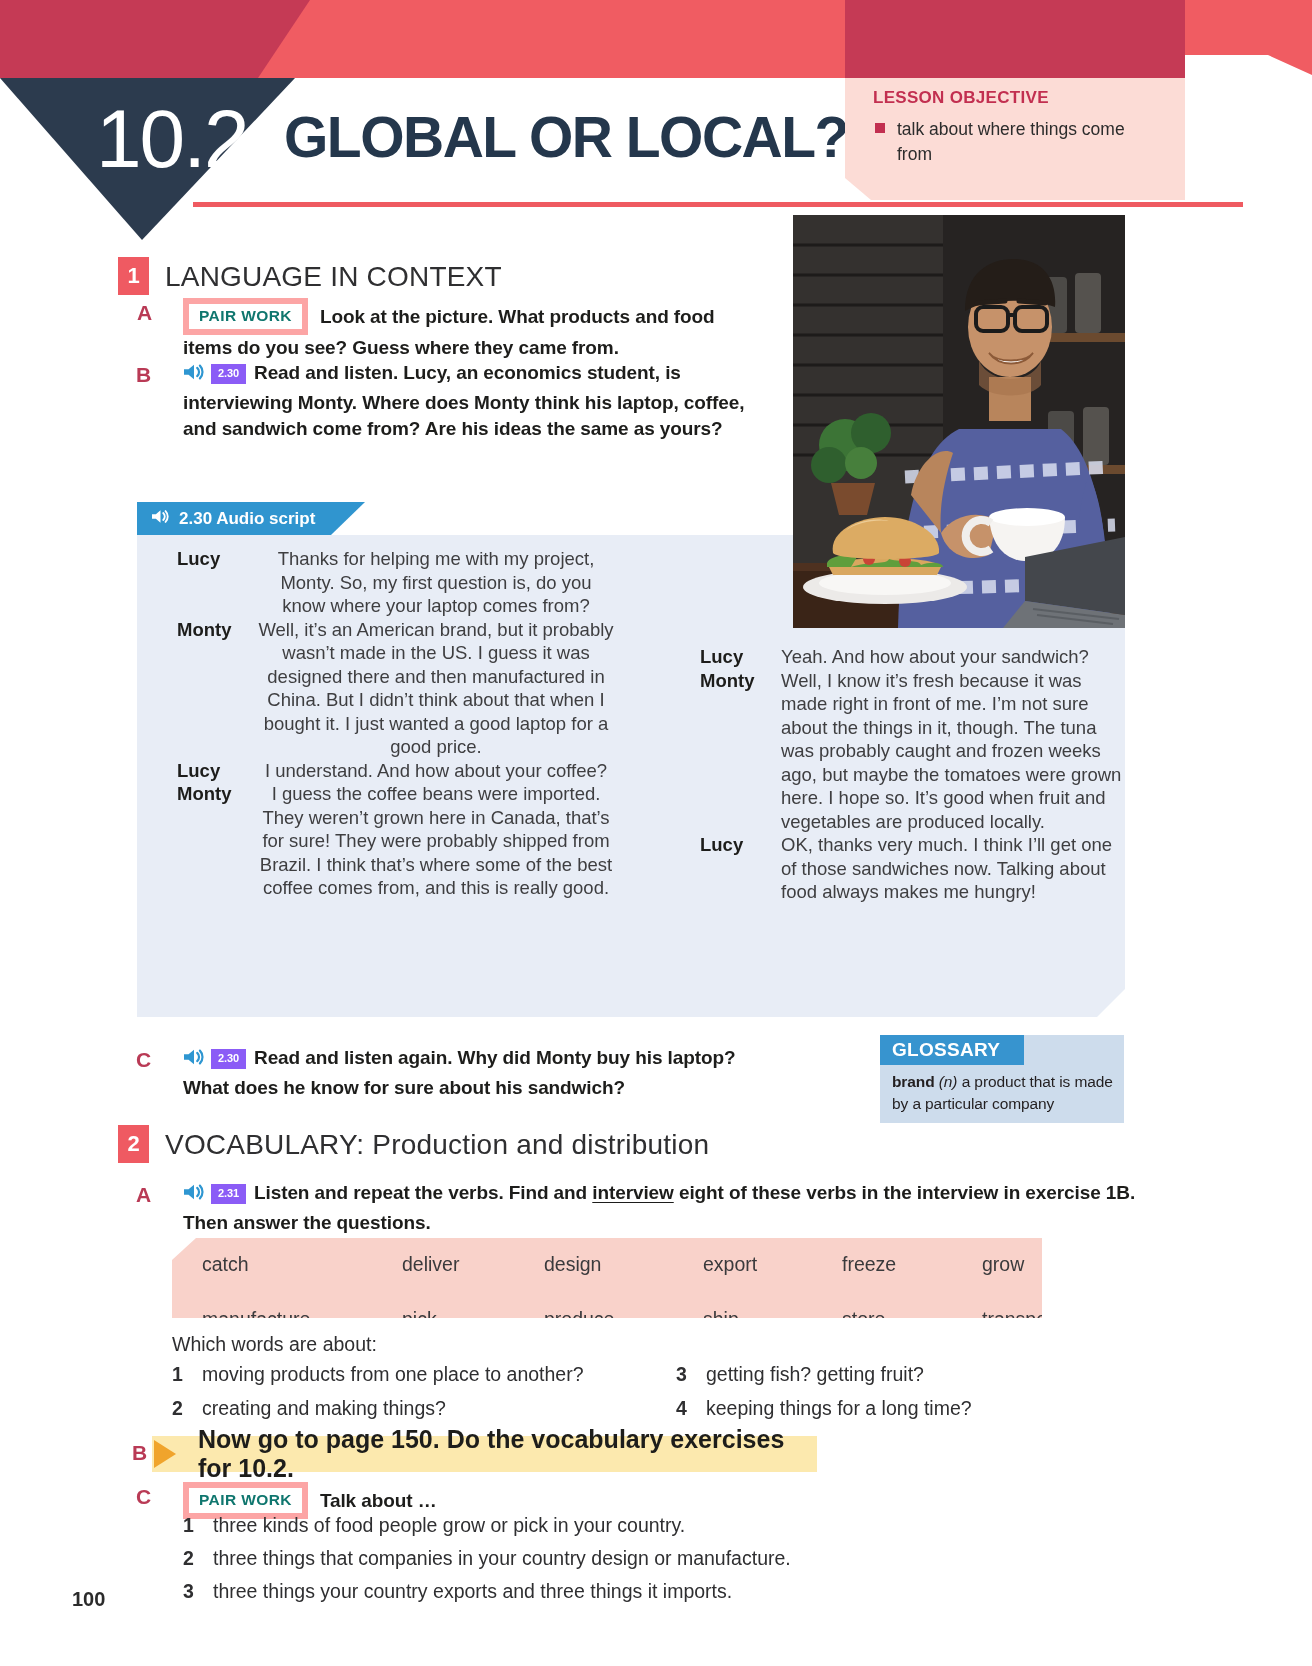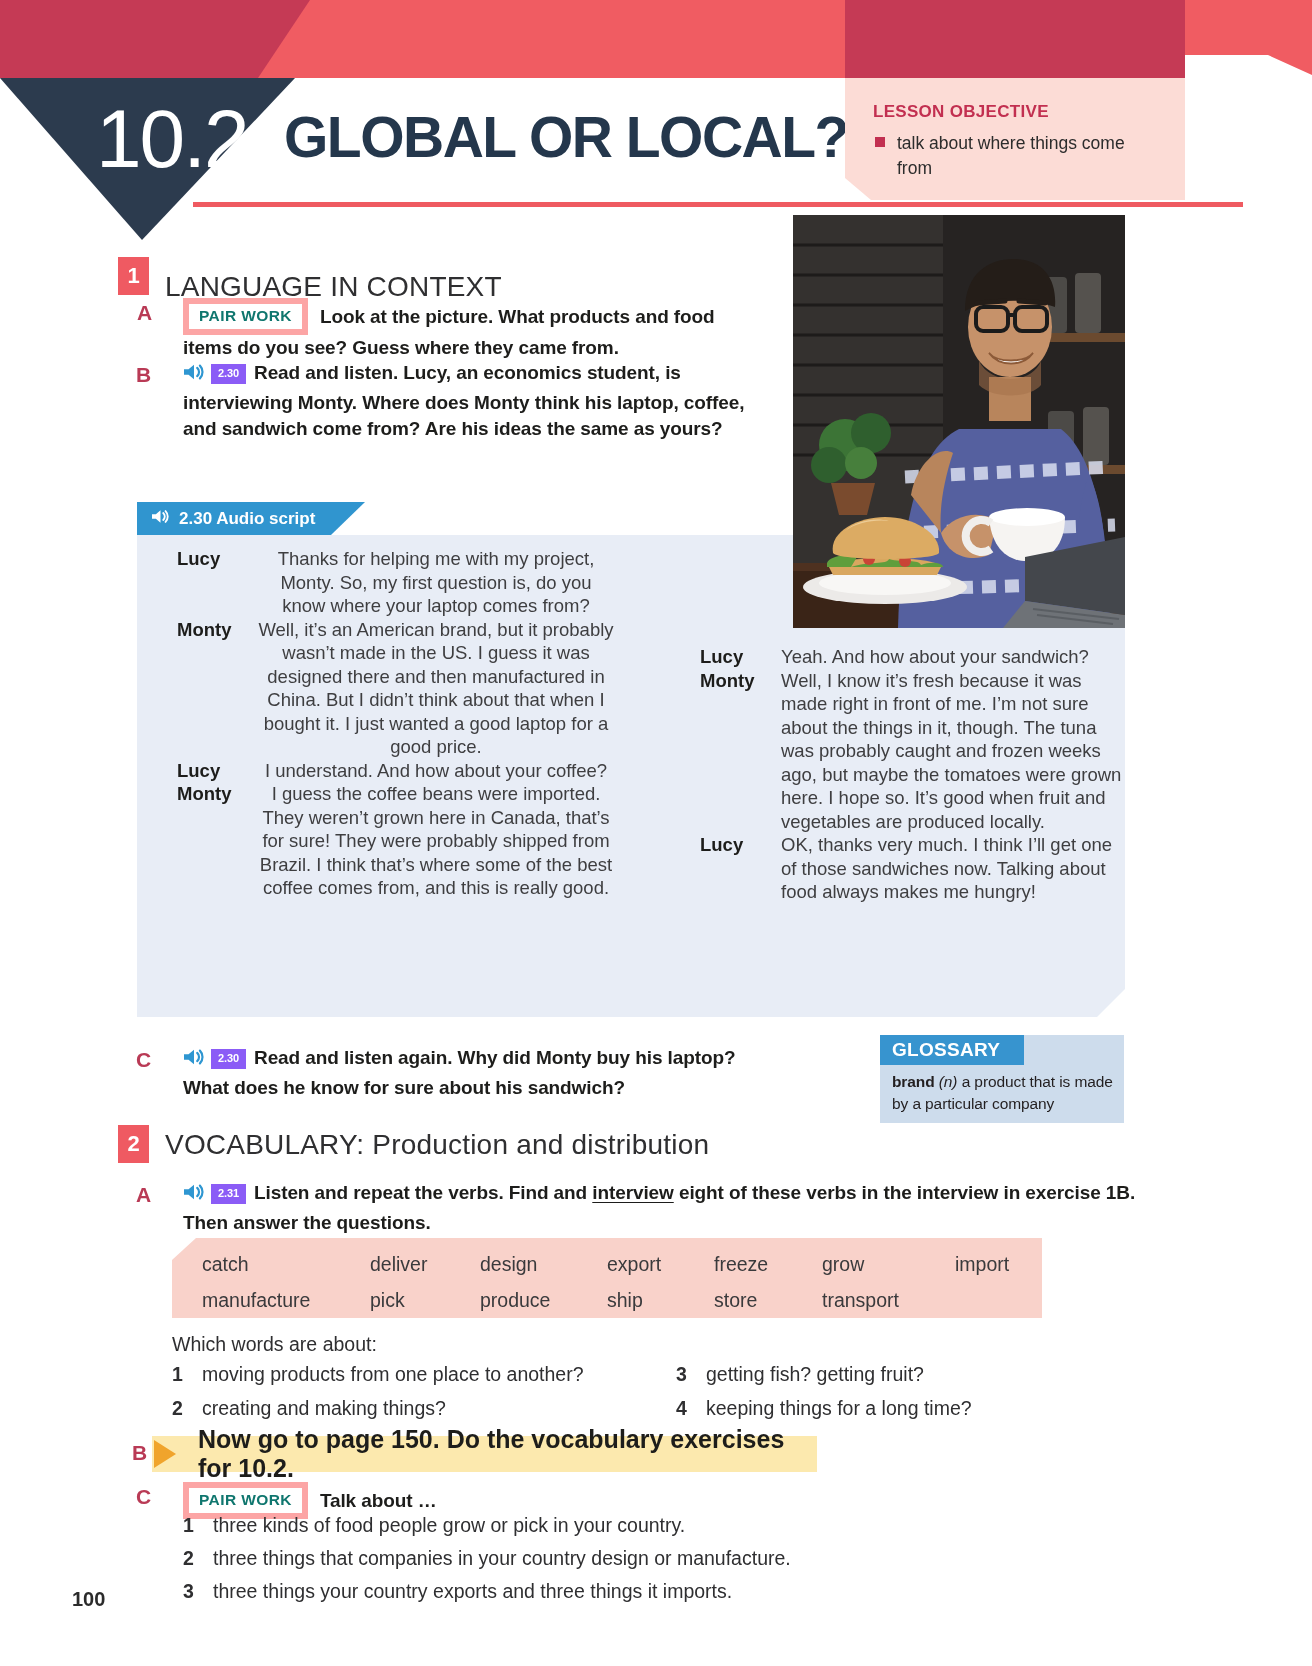--- a/index.html
+++ b/index.html
@@ -4,21 +4,21 @@
 <style>
   html,body{margin:0;padding:0;background:#ffffff;}
   #page{position:relative;width:1312px;height:1666px;background:#ffffff;overflow:hidden;
         font-family:"Liberation Sans","DejaVu Sans",sans-serif;color:#1d1d1b;}
   .abs{position:absolute;}
   
   #hdr-svg{left:0;top:0;}
   .lesson-num{left:78px;top:92px;color:#ffffff;font-size:82px;font-weight:400;letter-spacing:-2px;margin-left:18px;}
   .page-title{left:284px;top:104px;color:#24374c;font-size:57px;font-weight:700;letter-spacing:-1.5px;}
   .objective-box{left:845px;top:78px;width:340px;height:122px;background:#fcdcd6;
-     clip-path:polygon(0 0,100% 0,100% 100%,26px 100%,0 calc(100% - 22px));padding:24px 22px 0 28px;box-sizing:border-box;}
+     clip-path:polygon(0 0,100% 0,100% 100%,26px 100%,0 calc(100% - 22px));padding:10px 22px 0 28px;box-sizing:border-box;}
   .objective-head{color:#c22f50;font-weight:700;font-size:17px;letter-spacing:.3px;}
   .objective-item{display:flex;margin-top:9px;}
   .objective-bullet{width:10px;height:10px;background:#c22f50;margin:6px 12px 0 2px;flex:none;}
   .objective-text{font-size:17.5px;line-height:1.45;color:#2c2c2c;width:230px;}
   .title-rule{left:193px;top:202px;width:1050px;height:5px;background:#ef5a61;}
   
   .sec-square{width:31px;height:38px;background:#ef5a62;color:#fff;font-weight:700;font-size:22px;
      display:flex;align-items:center;justify-content:center;}
   .sec-title{font-size:28px;color:#2f2f31;letter-spacing:.2px;}
   
@@ -44,21 +44,21 @@
   .dlg-right .txt{width:348px;}
   
   .glossary{left:880px;top:1035px;width:244px;height:88px;background:#cddcec;}
   .glossary-tab{position:absolute;left:0;top:0;width:144px;height:30px;background:#3794cf;color:#fff;
      font-weight:700;font-size:19px;display:flex;align-items:center;padding-left:12px;box-sizing:border-box;letter-spacing:.3px;}
   .glossary-body{position:absolute;left:12px;top:36px;width:222px;font-size:15.5px;line-height:1.45;color:#231f20;letter-spacing:-0.1px;}
   
   .verbs-box{left:172px;top:1238px;width:870px;height:80px;background:#f9d2ca;
      clip-path:polygon(24px 0,100% 0,100% 100%,0 100%,0 22px);
      display:grid;grid-template-columns:168px 110px 127px 107px 108px 133px auto;
-     padding:15px 0 0 30px;box-sizing:border-box;row-gap:7px;font-size:19.5px;color:#3a3a3c;}
+     padding:15px 0 0 30px;box-sizing:border-box;row-gap:7px;font-size:19.5px;color:#3a3a3c;gap:32px;}
   .qtext{font-size:19.5px;color:#2f2f31;}
   .qnum{font-weight:700;width:30px;flex:none;}
   .qrow{display:flex;font-size:19.5px;color:#2f2f31;}
   
   .goto-box{left:152px;top:1436px;width:665px;height:36px;background:#fce9ae;display:flex;align-items:center;}
   .goto-tri{width:0;height:0;border-top:14px solid transparent;border-bottom:14px solid transparent;
      border-left:22px solid #f0a42c;margin-left:2px;flex:none;}
   .goto-text{font-weight:700;font-size:25px;margin-left:22px;color:#1d1d1b;}
   .page-num{left:72px;top:1588px;font-weight:700;font-size:20px;color:#2b2b2b;}
 </style>
@@ -79,21 +79,21 @@
   <div class="abs objective-box">
     <div class="objective-head">LESSON OBJECTIVE</div>
     <div class="objective-item">
       <span class="objective-bullet"></span>
       <span class="objective-text">talk about where things come from</span>
     </div>
   </div>
   <div class="abs title-rule"></div>
 
   <div class="abs sec-square" style="left:118px;top:257px;">1</div>
-  <div class="abs sec-title" style="left:165px;top:261px;margin-top:10px;">LANGUAGE IN CONTEXT</div>
+  <div class="abs sec-title" style="left:165px;top:261px;">LANGUAGE IN CONTEXT</div>
 
   <div class="abs row-label" style="left:137px;top:301px;">A</div>
   <div class="abs instr" style="left:183px;top:298px;width:580px;">
     <span class="pairwork">PAIR WORK</span><span>Look at the picture. What products and food items do you see? Guess where they came from.</span>
   </div>
 
   <div class="abs row-label" style="left:136px;top:363px;">B</div>
   <div class="abs instr" style="left:183px;top:360px;width:575px;">
     <span class="spk-icon"><svg width="22" height="20" viewBox="0 0 24 22">
           <path d="M1 8v6h5l6 5V3L6 8H1z" fill="#2e96d1"></path>

